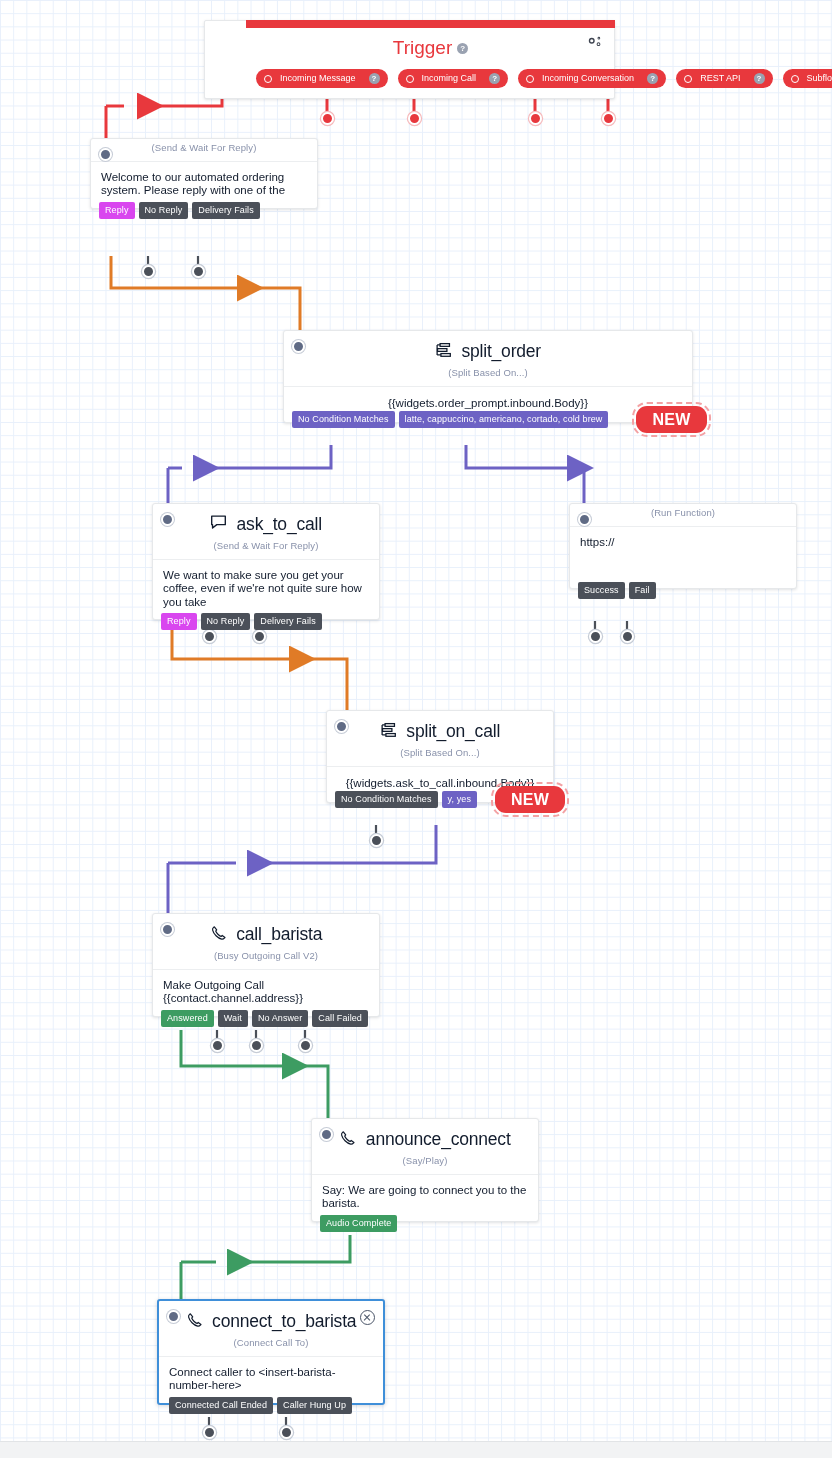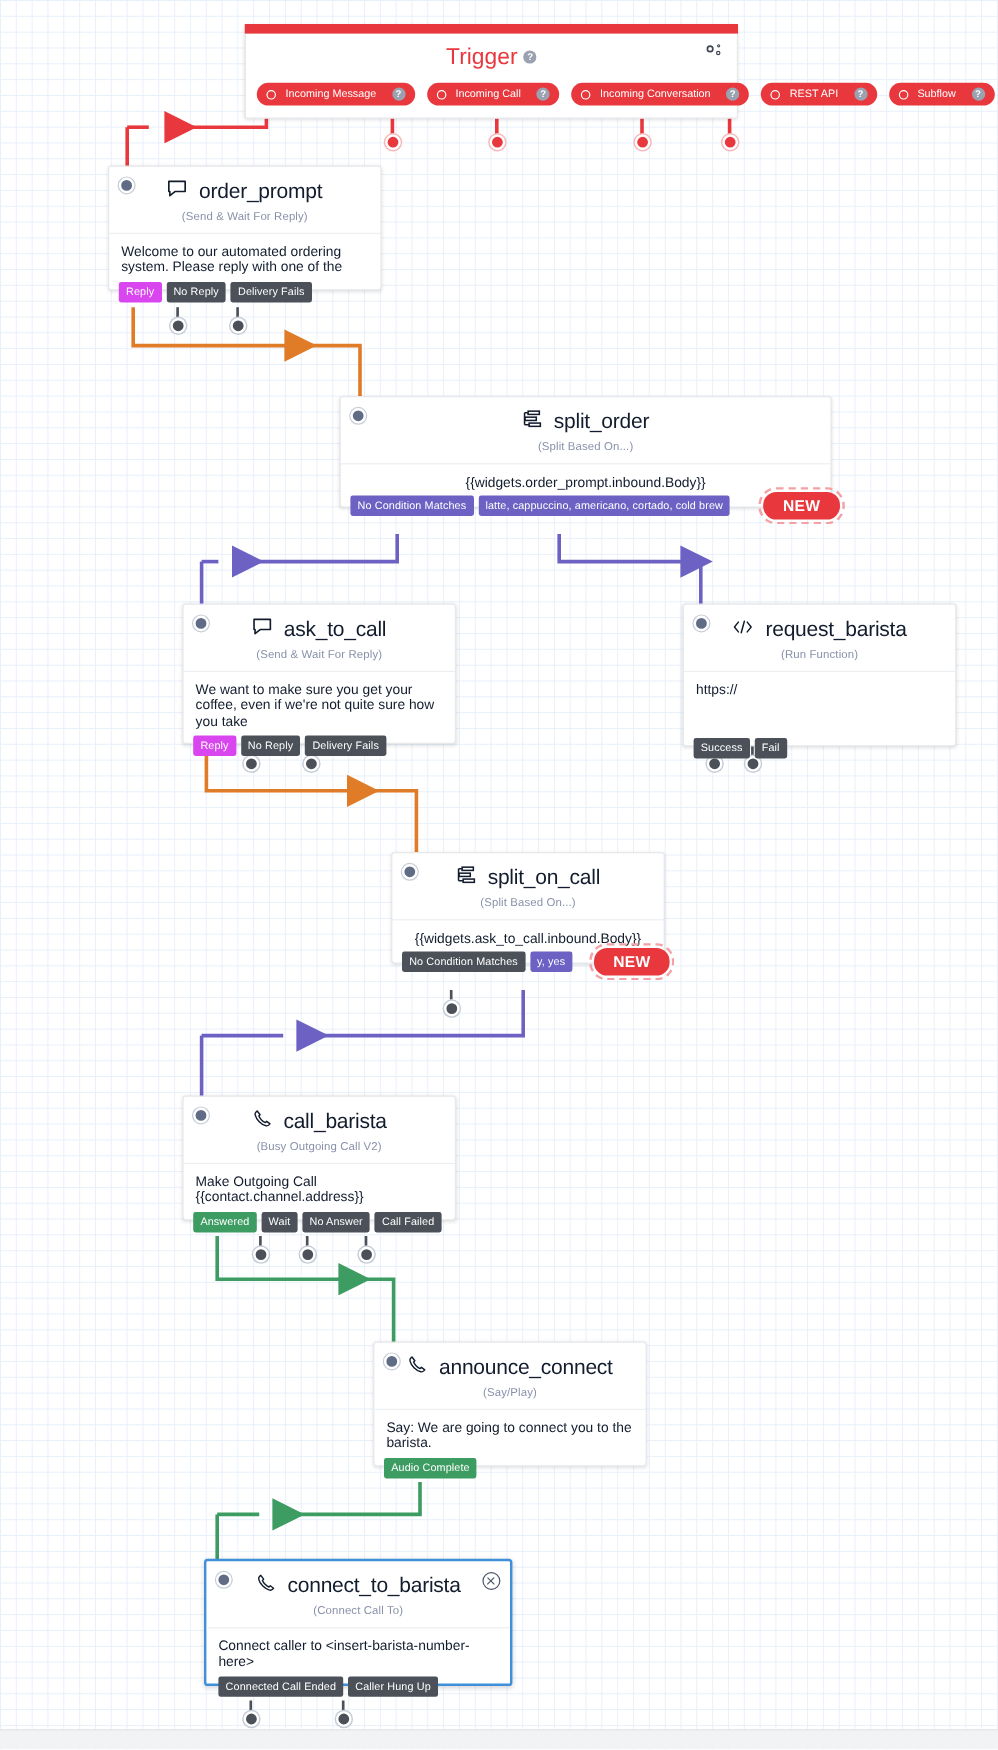--- a/index.html
+++ b/index.html
@@ -75,39 +75,39 @@
   .pill{
     font-size:9px;color:#ffffff;padding:4px 6px 4px 6px;border-radius:2px;
     background:#4b5059;white-space:nowrap;line-height:1;letter-spacing:0.1px;
   }
   .pill.orange{background:#d946ef;}
   .pill.purple{background:#6d62c4;}
   .pill.green{background:#3d9c62;}
   .pill.gray{background:#4b5059;}
   .pill-new{
     display:flex;align-items:center;justify-content:center;
-    background:#e8383d;color:#fff;font-size:13px;font-weight:700;
+    background:#e8383d;color:#fff;font-size:16px;font-weight:700;
     border-radius:11px;padding:4px 16px;
     outline:2px dashed #f3a1a4;outline-offset:2px;
     line-height:1.2;letter-spacing:0.3px;
   }
 
   
   .knob{
     position:absolute;width:13px;height:13px;border-radius:50%;
     background:#4b5059;border:2px solid #ffffff;box-shadow:0 0 0 1.2px #c6ccd6;
     box-sizing:border-box;
   }
   .knob.red{background:#e8383d;box-shadow:0 0 0 1.2px #f6b9bb;}
 
   
   #trigger{
     position:absolute;left:204px;top:20px;width:411px;
     background:#ffffff;border:1px solid #e6e8ea;border-radius:2px;
-    box-shadow:0 1px 3px rgba(20,30,45,0.13);box-sizing:border-box;
+    box-shadow:0 1px 3px rgba(20,30,45,0.13);box-sizing:border-box;padding-left:42px;
   }
   #trigger-bar{height:8px;background:#e8383d;margin:-1px -1px 0 -1px;}
   #trigger-title{
     text-align:center;color:#e8383d;font-size:19px;padding:9px 0 2px 0;font-weight:400;
   }
   .qmark{
     display:inline-block;width:11px;height:11px;border-radius:50%;
     background:#9aa2b1;color:#fff;font-size:8px;line-height:11px;text-align:center;
     vertical-align:middle;margin-left:5px;font-weight:700;font-family:"Liberation Sans",sans-serif;
   }
@@ -295,28 +295,20 @@
       <div class="tpill">
         <span class="ring"></span>
         <span>Subflow</span>
         <span class="qmark">?</span>
       </div>
     </div>
   </div>
 
   <div class="node" style="left:90px;top:138px;width:228px;">
     <div class="dot-in"></div>
-    <div class="node-head">
-      <span class="node-icon">
-        <svg width="17" height="15" viewBox="0 0 20 17">
-            <path d="M2 1h16v10H8l-5 4v-4H2z" fill="none" stroke="#121c2d" stroke-width="1.6" stroke-linejoin="round"></path>
-          </svg>
-      </span>
-      <span class="node-title">order_prompt</span>
-    </div>
     <div class="node-sub">(Send &amp; Wait For Reply)</div>
     <div class="node-body">Welcome to our automated ordering system. Please reply with one of the</div>
     <div class="pills">
       <div class="pill orange">Reply</div>
       <div class="pill gray">No Reply</div>
       <div class="pill gray">Delivery Fails</div>
     </div>
   </div>
 
   <div class="node" style="left:283px;top:330px;width:410px;">
@@ -357,32 +349,20 @@
     <div class="node-body">We want to make sure you get your coffee, even if we're not quite sure how you take</div>
     <div class="pills">
       <div class="pill orange">Reply</div>
       <div class="pill gray">No Reply</div>
       <div class="pill gray">Delivery Fails</div>
     </div>
   </div>
 
   <div class="node" style="left:569px;top:503px;width:228px;">
     <div class="dot-in"></div>
-    <div class="node-head">
-      <span class="node-icon">
-        <svg width="18" height="15" viewBox="0 0 22 16">
-          <g stroke="#121c2d" stroke-width="1.5" fill="none" stroke-linecap="round" stroke-linejoin="round">
-            <path d="M6.5 3L2.5 8l4 5"></path>
-            <path d="M15.5 3l4 5-4 5"></path>
-            <path d="M12.6 2.2L9.4 13.8"></path>
-          </g>
-        </svg>
-      </span>
-      <span class="node-title">request_barista</span>
-    </div>
     <div class="node-sub">(Run Function)</div>
     <div class="node-body" style="min-height:42px;">https://</div>
     <div class="pills">
       <div class="pill gray">Success</div>
       <div class="pill gray">Fail</div>
     </div>
   </div>
 
   <div class="node" style="left:326px;top:710px;width:228px;">
     <div class="dot-in"></div>
@@ -438,21 +418,21 @@
       </span>
       <span class="node-title">announce_connect</span>
     </div>
     <div class="node-sub">(Say/Play)</div>
     <div class="node-body">Say: We are going to connect you to the barista.</div>
     <div class="pills">
       <div class="pill green">Audio Complete</div>
     </div>
   </div>
 
-  <div class="node selected" style="left:170px;top:1299px;width:257px;">
+  <div class="node selected" style="left:157px;top:1299px;width:228px;">
     <div class="dot-in"></div>
     <div class="close-x"></div>
     <div class="node-head">
       <span class="node-icon">
         <svg width="17" height="16" viewBox="0 0 20 18">
           <path d="M4.2 2.4c-1 .9-1.4 2-1.1 3.2.5 2.2 2 4.6 4 6.6 2 2 4.4 3.5 6.6 4 1.2.3 2.3-.1 3.2-1.1l.7-.8-3.2-2.4-1.3 1.2c-1.3-.5-2.6-1.4-3.8-2.6-1.2-1.2-2.1-2.5-2.6-3.8l1.2-1.3L5.1 1.7z" fill="none" stroke="#121c2d" stroke-width="1.4" stroke-linejoin="round"></path>
         </svg>
       </span>
       <span class="node-title">connect_to_barista</span>
     </div>

